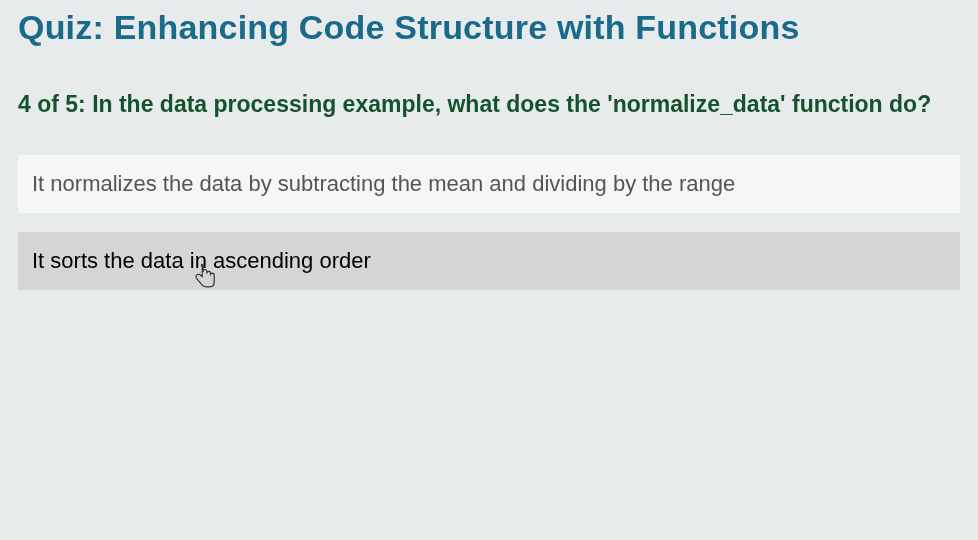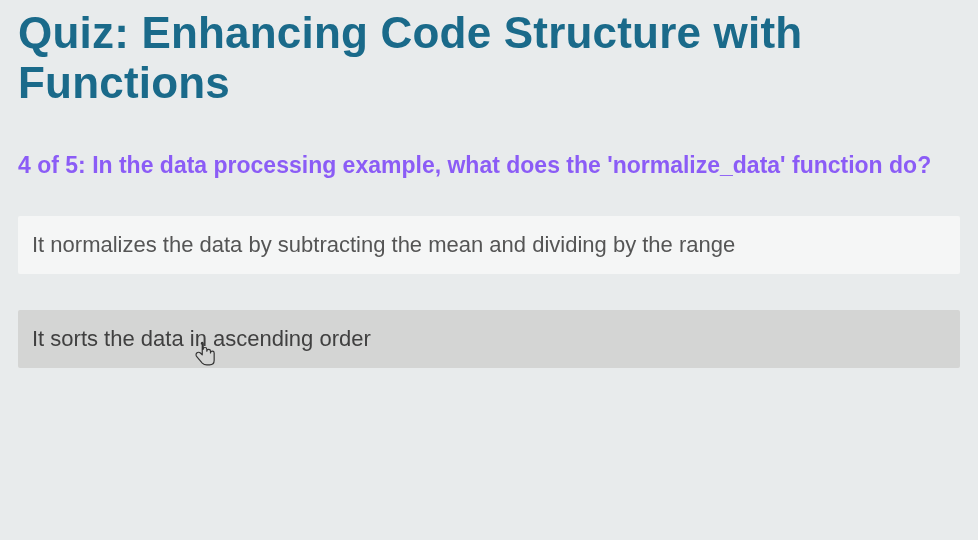--- a/index.html
+++ b/index.html
@@ -10,49 +10,49 @@
     body {
       font-family: Arial, Helvetica, sans-serif;
       background: #e8ebec;
       width: 978px;
       height: 540px;
       overflow: hidden;
       padding: 8px 18px;
     }
     .quiz-title {
       color: #1a6a8a;
-      font-size: 44px;
+      font-size: 34px;
       font-weight: bold;
       margin-bottom: 40px;
       letter-spacing: 0.2px;
     }
     .question-text {
-      color: #8b5cf6;
+      color: #14532d;
       font-size: 23px;
       font-weight: bold;
       line-height: 1.55;
       margin-bottom: 32px;
     }
     .options {
       display: flex;
       flex-direction: column;
-      gap: 36px;
+      gap: 19px;
     }
     .option {
       background: #f5f6f6;
       padding: 16px 14px;
       font-size: 22px;
       color: #555;
       cursor: pointer;
       border-radius: 2px;
       position: relative;
     }
     .option.hover {
       background: #d4d5d4;
-      color: #404040;
+      color: #000000;
     }
     .cursor {
       position: absolute;
       left: 176px;
       top: 30px;
       width: 22px;
       height: 26px;
       pointer-events: none;
     }
   </style>

